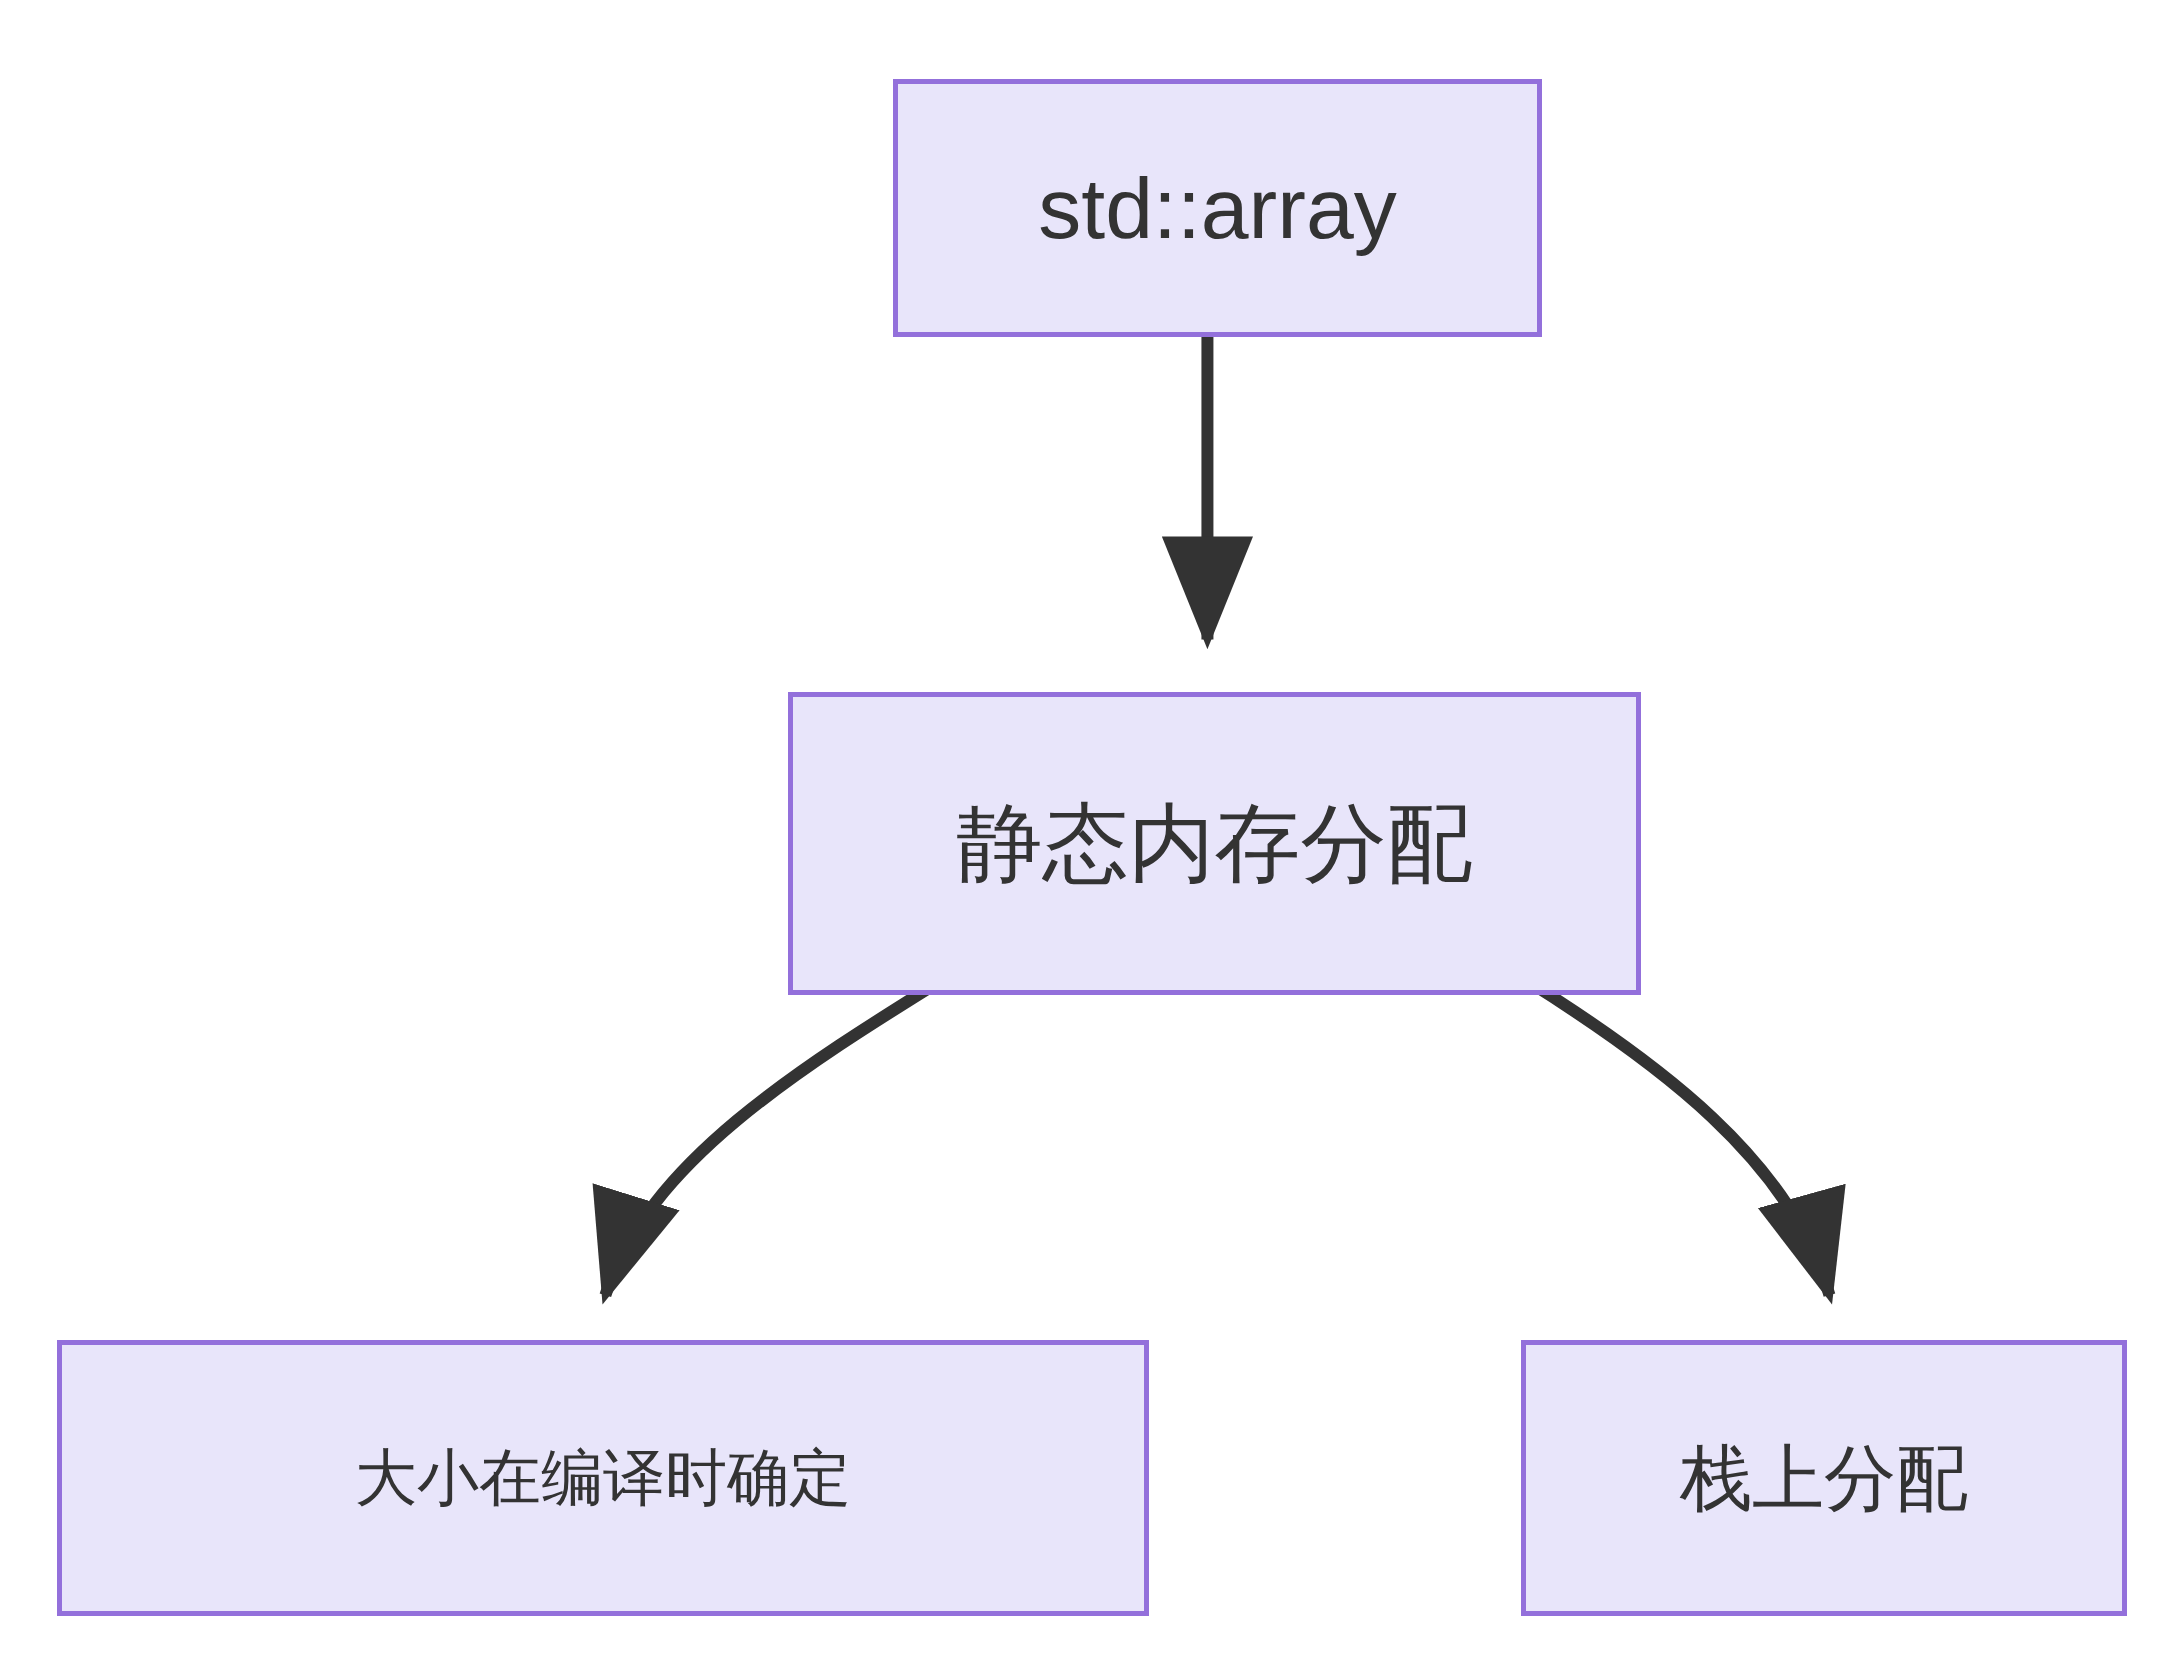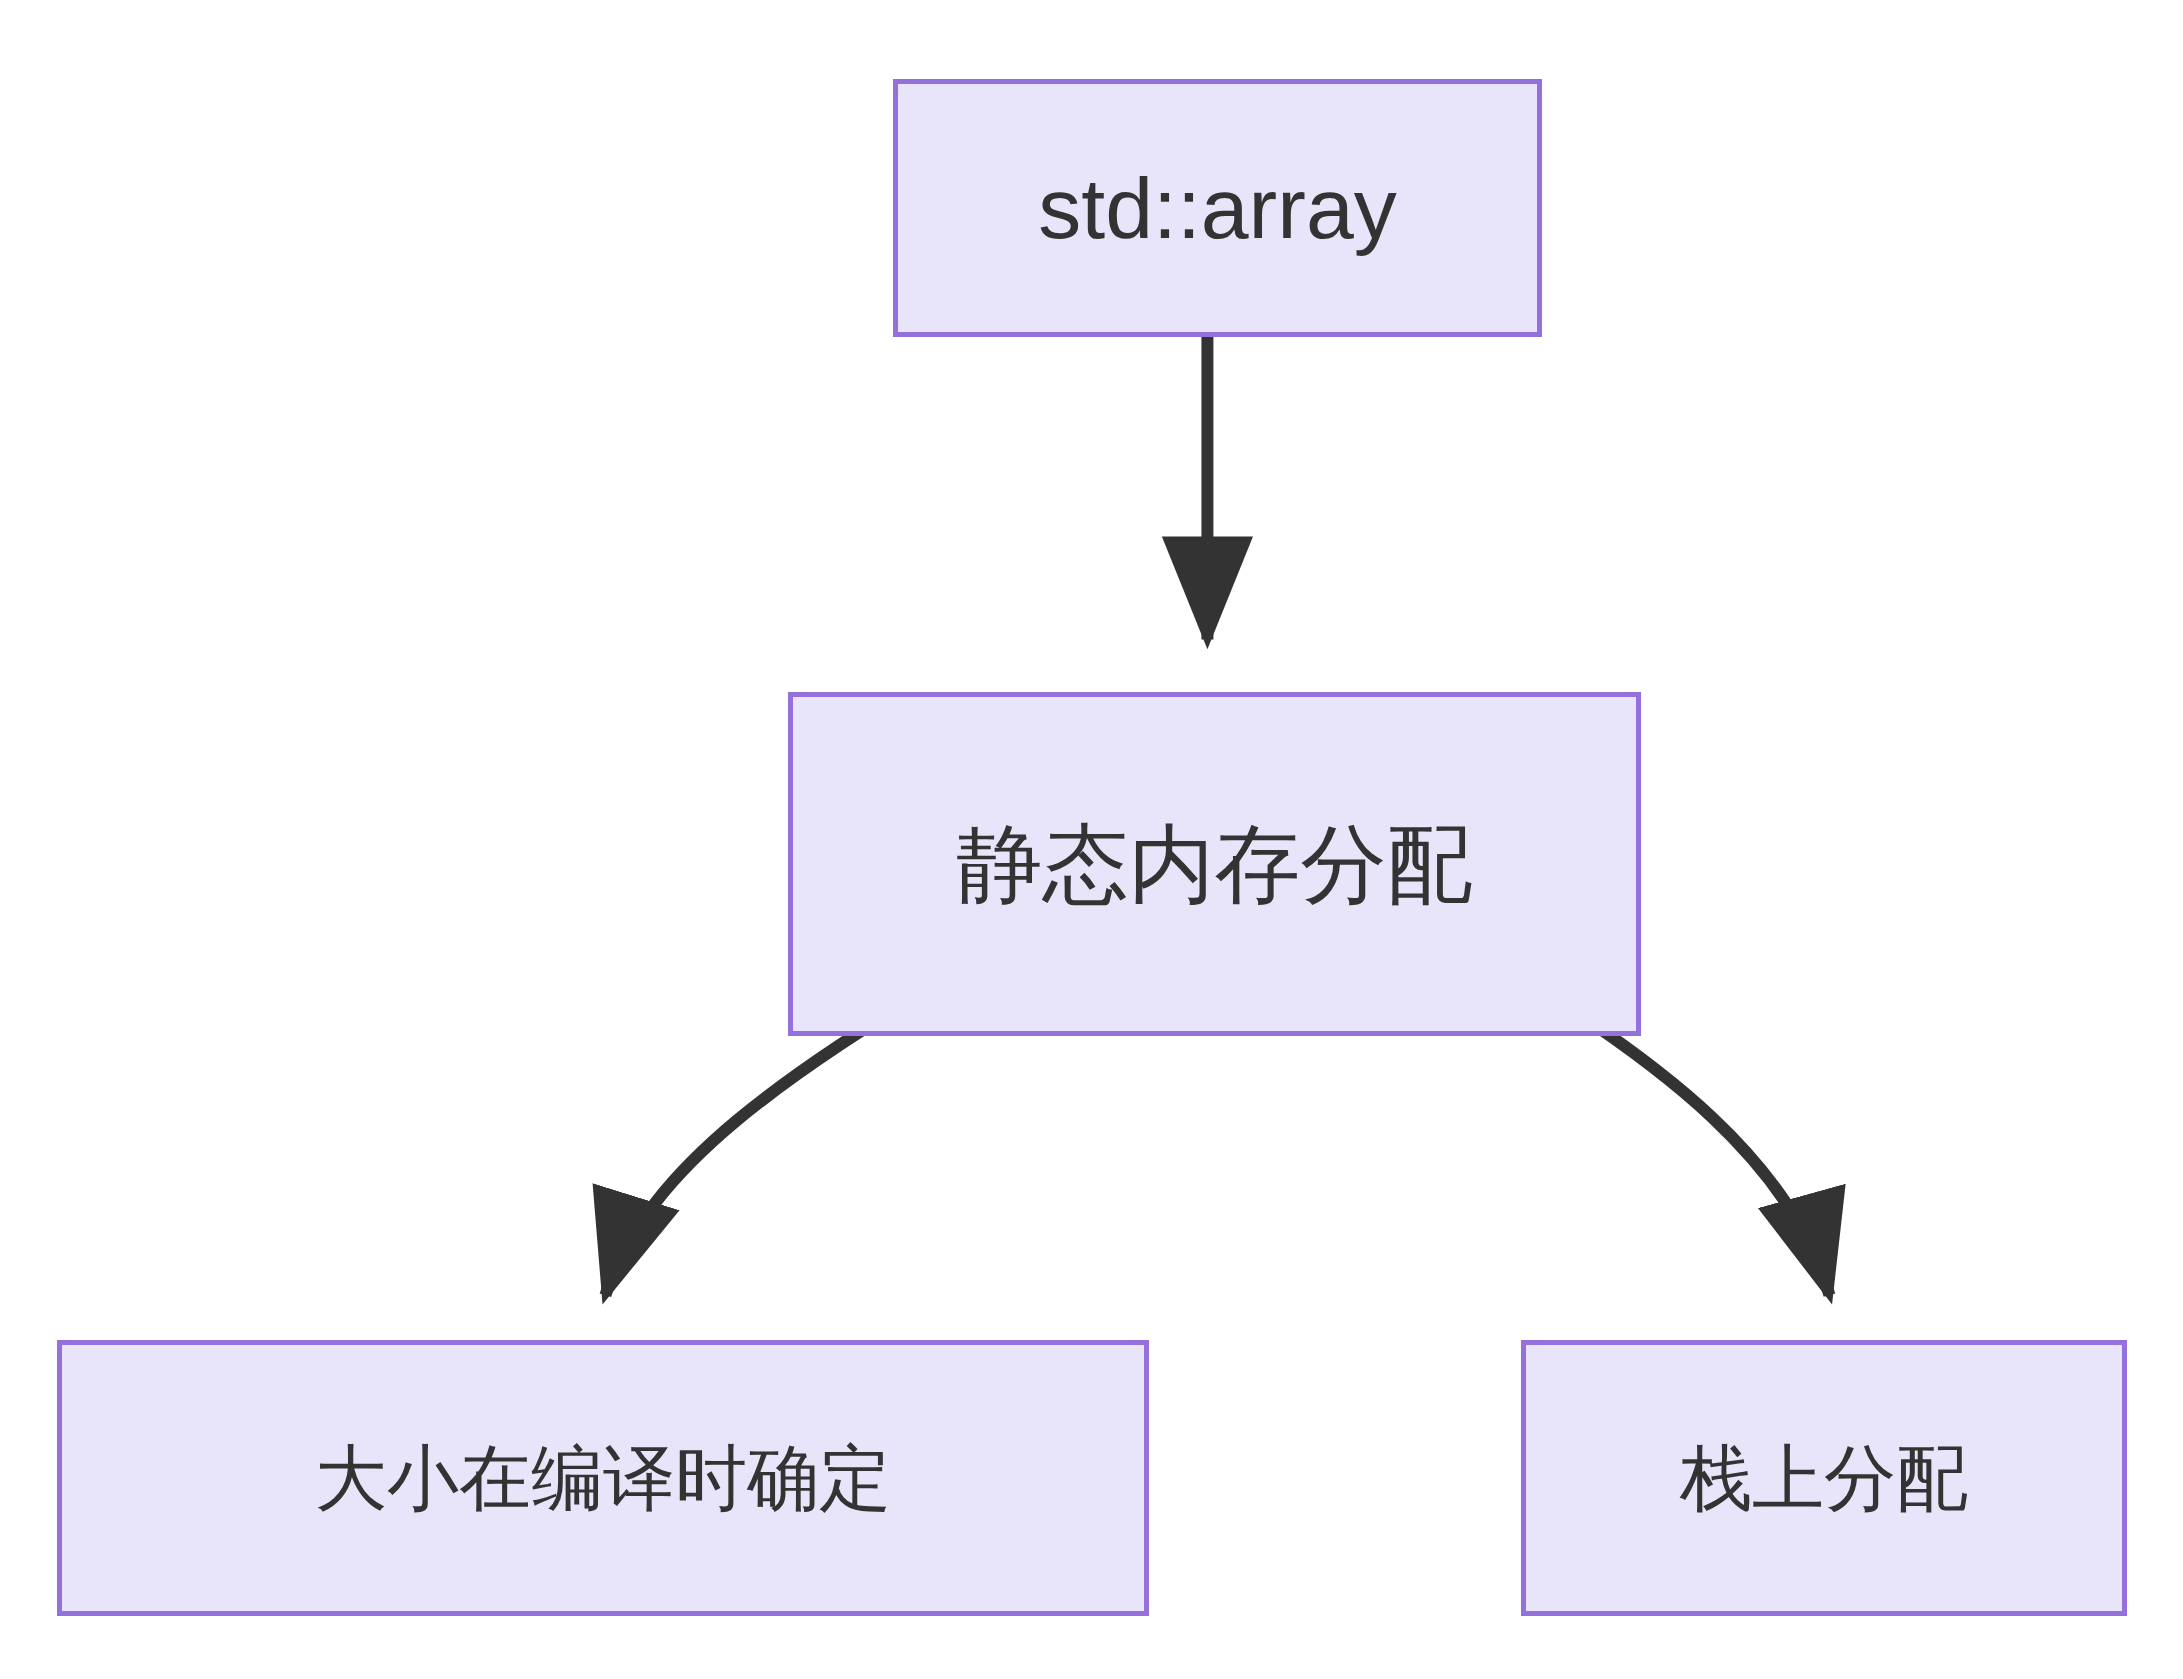--- a/index.html
+++ b/index.html
@@ -52,33 +52,33 @@
     margin-top: 21px;
   }
   #node-root .node-label {
     font-size: 86px;
     letter-spacing: 0px;
   }
   #node-static {
     left: 788px;
     top: 692px;
     width: 853px;
-    height: 344px;
+    height: 303px;
   }
   #node-static .node-label {
     font-size: 86px;
   }
   #node-compiletime {
     left: 57px;
     top: 1340px;
     width: 1092px;
     height: 276px;
   }
   #node-compiletime .node-label {
-    font-size: 72px;
+    font-size: 62px;
   }
   #node-stack {
     left: 1521px;
     top: 1340px;
     width: 606px;
     height: 276px;
   }
   #node-stack .node-label {
     font-size: 72px;
   }

